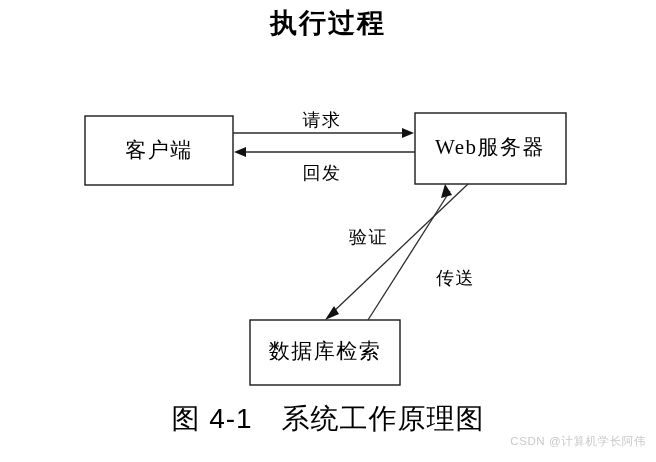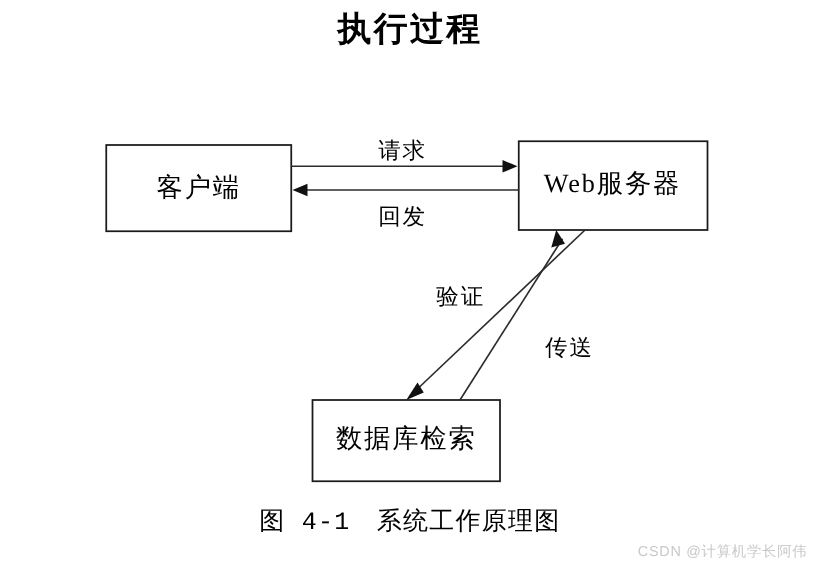--- a/index.html
+++ b/index.html
@@ -31,24 +31,24 @@
     letter-spacing: 2px;
     font-family: "Liberation Serif", "DejaVu Serif", serif;
     line-height: 34px;
   }
   .figure-caption {
     position: absolute;
     left: 0;
     top: 406px;
     width: 656px;
     text-align: center;
-    font-size: 20px;
+    font-size: 28px;
     letter-spacing: 1px;
     line-height: 26px;
-    font-family: Liberation Mono, monospace;
+    font-family: Liberation Sans, sans-serif;
   }
   .watermark {
     position: absolute;
     right: 10px;
     bottom: 13px;
     font-size: 11.5px;
     color: #c9c9c9;
     font-family: "Liberation Sans", "DejaVu Sans", sans-serif;
     letter-spacing: 0.6px;
     white-space: nowrap;

